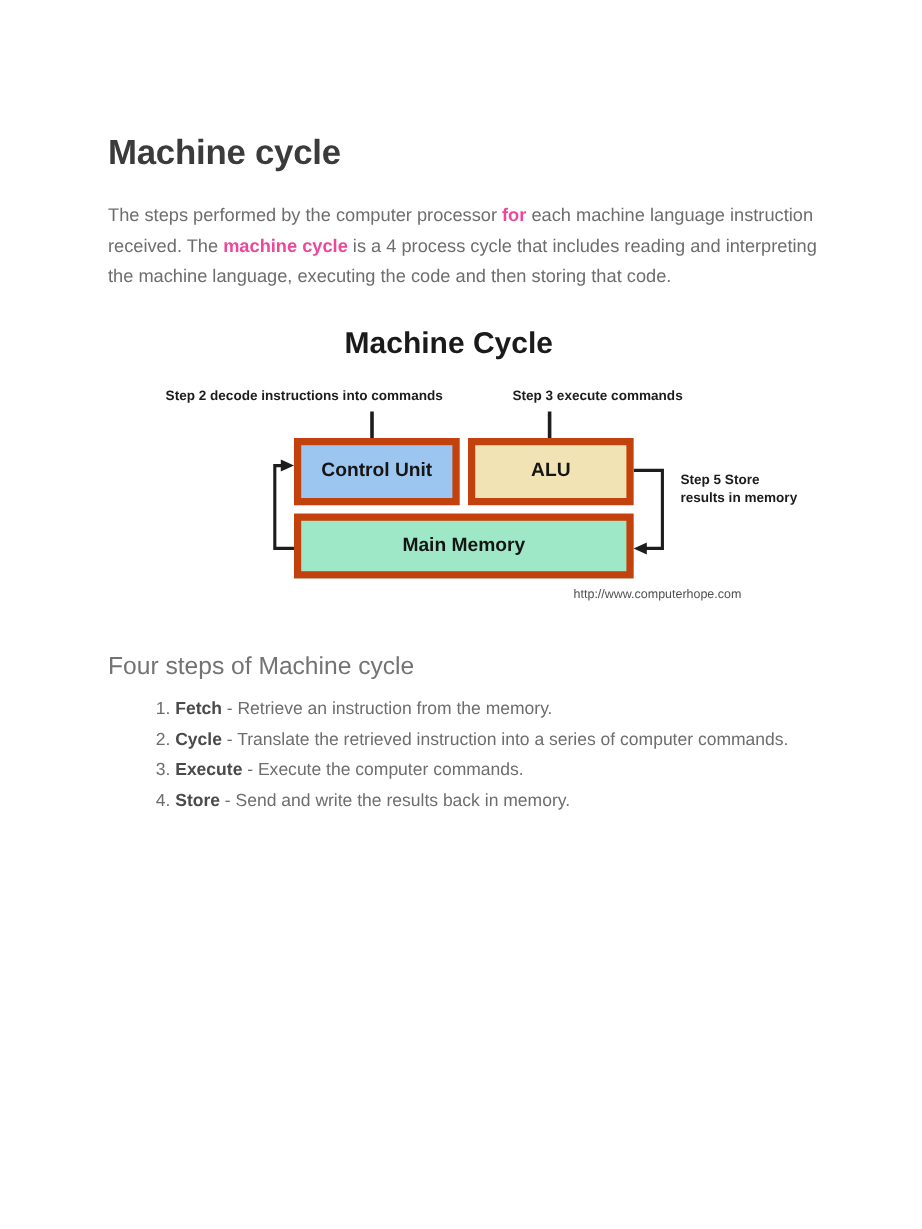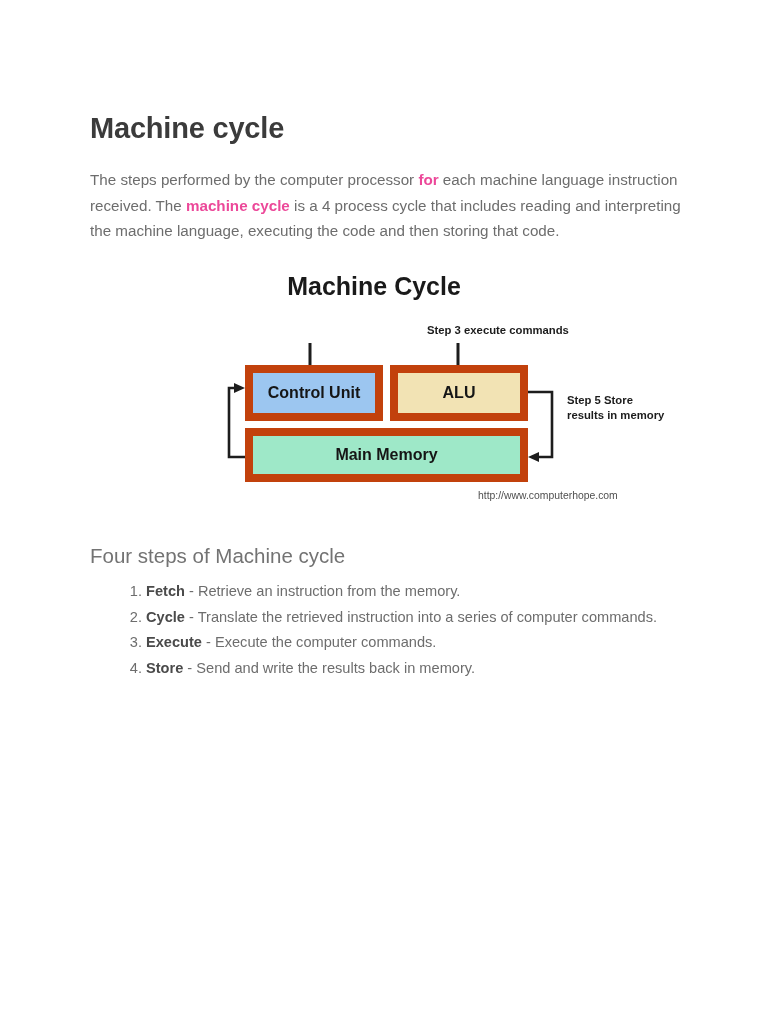--- a/index.html
+++ b/index.html
@@ -80,21 +80,21 @@
     white-space: nowrap;
     font-family: "Liberation Sans", sans-serif;
   }
   .dlabel.step2 { left: 18px;  top: 61px; }
   .dlabel.step3 { left: 307px; top: 61px; }
   .dlabel.step1 { left: 0px;   top: 123px; width: 98px; text-align: right; white-space: normal; }
   .dlabel.step4 { left: 447px; top: 131px; text-align: left; white-space: normal; }
 
   .dbox {
     position: absolute;
-    border: 8px solid #c2410c;
+    border: 6px solid #c2410c;
     box-sizing: border-box;
     display: flex;
     align-items: center;
     justify-content: center;
     font-size: 16px;
     font-weight: bold;
     color: #151515;
     font-family: "Liberation Sans", sans-serif;
   }
   .dbox.control {
@@ -160,20 +160,21 @@
 <div class="page">
 
   <h1 class="doc-title">Machine cycle</h1>
 
   <p class="intro"><span>The steps performed by the computer processor </span><b>for</b><span> each machine language instruction received. The </span><b>machine cycle</b><span> is a 4 process cycle that includes reading and interpreting the machine language, executing the code and then storing that code.</span></p>
 
   <div class="diagram">
 
     <div class="diagram-title">Machine Cycle</div>
 
+    <div class="dlabel step2">Step 2 decode instructions into commands</div>
     <div class="dlabel step3">Step 3 execute commands</div>
     <div class="dlabel step4">Step 5 Store results in memory</div>
 
     <svg class="wire" width="548" height="252" viewBox="0 0 548 252" style="left:0; top:0;">
 
       <line x1="190" y1="81" x2="190" y2="103" stroke="#1d1d1d" stroke-width="3"></line>
 
       <line x1="338" y1="81" x2="338" y2="103" stroke="#1d1d1d" stroke-width="3"></line>
 
       <polyline points="125,195 109,195 109,126 121,126" fill="none" stroke="#1d1d1d" stroke-width="2.6"></polyline>

